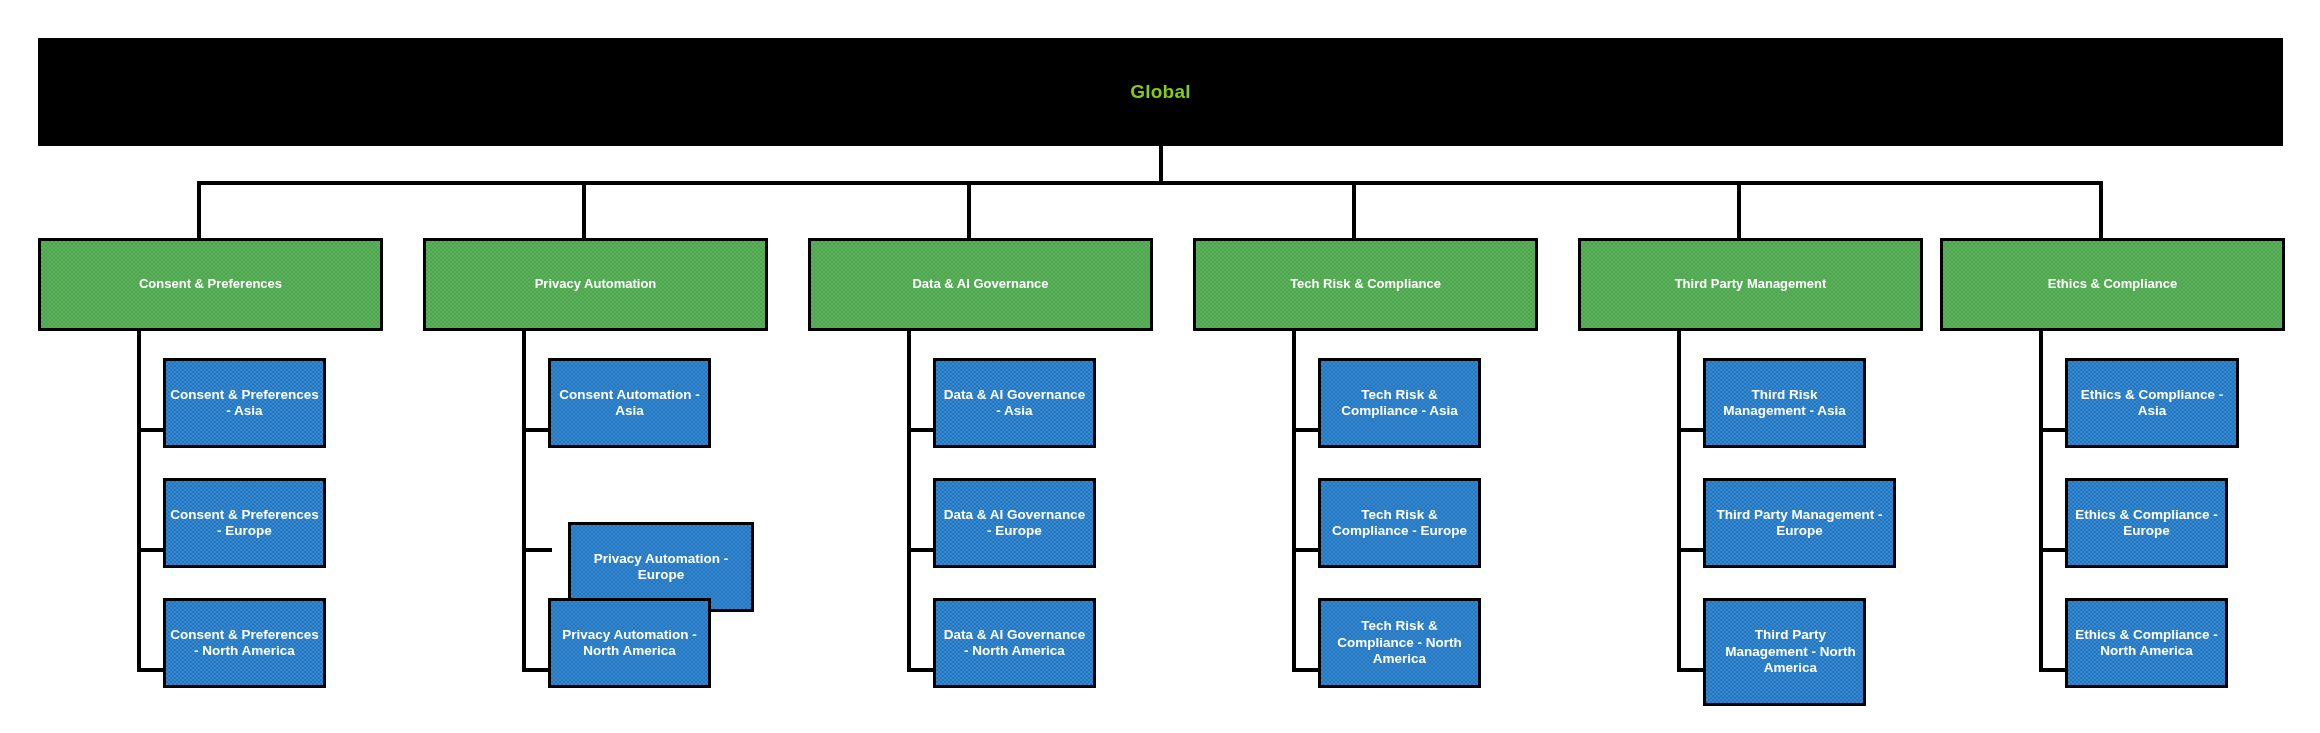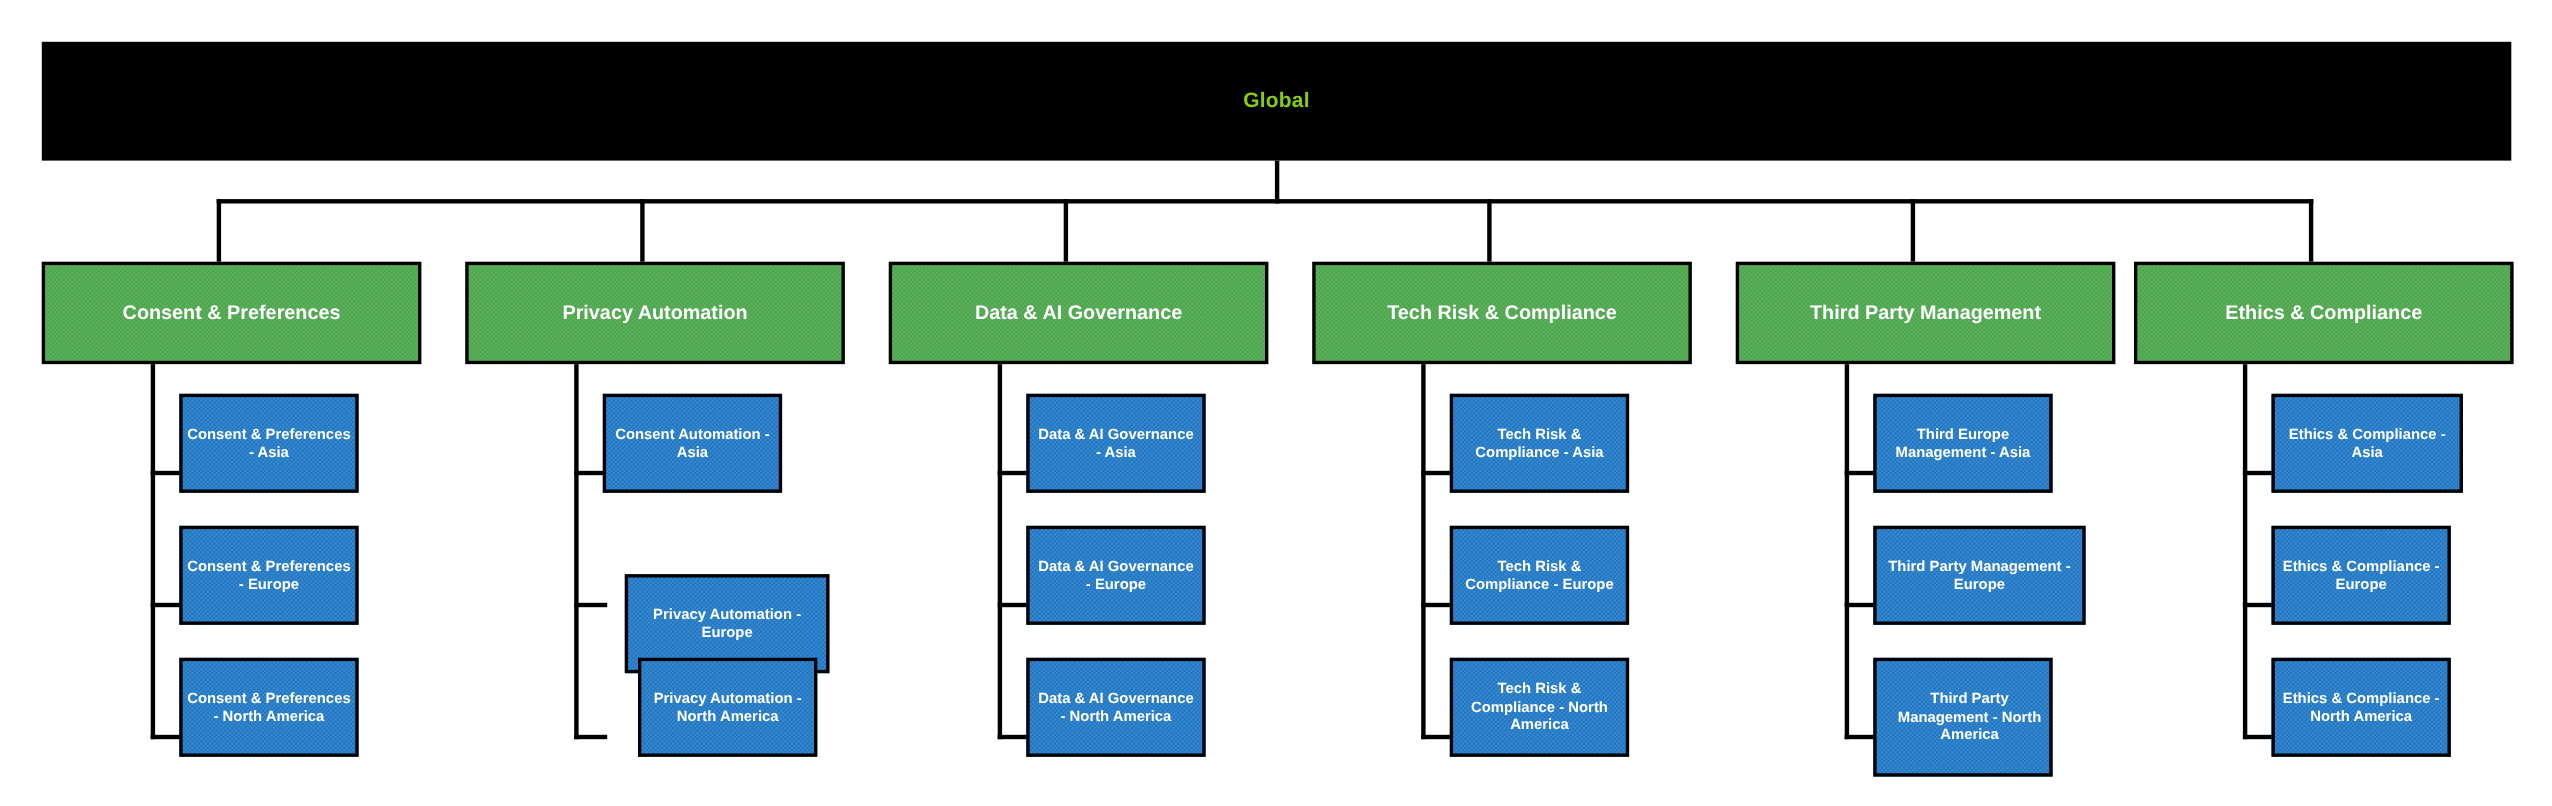--- a/index.html
+++ b/index.html
@@ -55,21 +55,21 @@
     background-size: 4px 4px;
     background-position: 0 0, 2px 2px;
     border: 3px solid #000000;
     box-sizing: border-box;
     display: flex;
     align-items: center;
     justify-content: center;
   }
   .dept-label {
     color: #ffffff;
-    font-size: 18px;
+    font-size: 13px;
     font-weight: bold;
     font-family: "Liberation Sans", sans-serif;
     text-align: center;
     line-height: 1.15;
     padding: 0 6px;
   }
 
   
   .region-node {
     position: absolute;
@@ -164,21 +164,21 @@
       </div>
       <div class="dept-node" style="left: 423px; width: 345px;">
         <div class="dept-label">Privacy Automation</div>
       </div>
       <div class="region-node" style="left: 548px; top: 358px; width: 163px; height: 90px;">
         <div class="region-label">Consent Automation - Asia</div>
       </div>
       <div class="region-node" style="left: 568px; top: 478px; width: 186px; height: 90px; margin-top: 44px;">
         <div class="region-label">Privacy Automation - Europe</div>
       </div>
-      <div class="region-node" style="left: 548px; top: 598px; width: 163px; height: 90px; margin-left: 32px;">
+      <div class="region-node" style="left: 548px; top: 598px; width: 163px; height: 90px;">
         <div class="region-label">Privacy Automation - North America</div>
       </div>
       <div class="dept-node" style="left: 808px; width: 345px;">
         <div class="dept-label">Data &amp; AI Governance</div>
       </div>
       <div class="region-node" style="left: 933px; top: 358px; width: 163px; height: 90px;">
         <div class="region-label">Data &amp; AI Governance - Asia</div>
       </div>
       <div class="region-node" style="left: 933px; top: 478px; width: 163px; height: 90px;">
         <div class="region-label">Data &amp; AI Governance - Europe</div>
@@ -195,21 +195,21 @@
       <div class="region-node" style="left: 1318px; top: 478px; width: 163px; height: 90px;">
         <div class="region-label">Tech Risk &amp; Compliance - Europe</div>
       </div>
       <div class="region-node" style="left: 1318px; top: 598px; width: 163px; height: 90px;">
         <div class="region-label">Tech Risk &amp; Compliance - North America</div>
       </div>
       <div class="dept-node" style="left: 1578px; width: 345px;">
         <div class="dept-label">Third Party Management</div>
       </div>
       <div class="region-node" style="left: 1703px; top: 358px; width: 163px; height: 90px;">
-        <div class="region-label">Third Europe Management - Asia</div>
+        <div class="region-label">Third Risk Management - Asia</div>
       </div>
       <div class="region-node" style="left: 1703px; top: 478px; width: 193px; height: 90px;">
         <div class="region-label">Third Party Management - Europe</div>
       </div>
       <div class="region-node" style="left: 1703px; top: 598px; width: 163px; height: 108px; padding-left: 12px;">
         <div class="region-label">Third Party Management - North America</div>
       </div>
       <div class="dept-node" style="left: 1940px; width: 345px;">
         <div class="dept-label">Ethics &amp; Compliance</div>
       </div>

